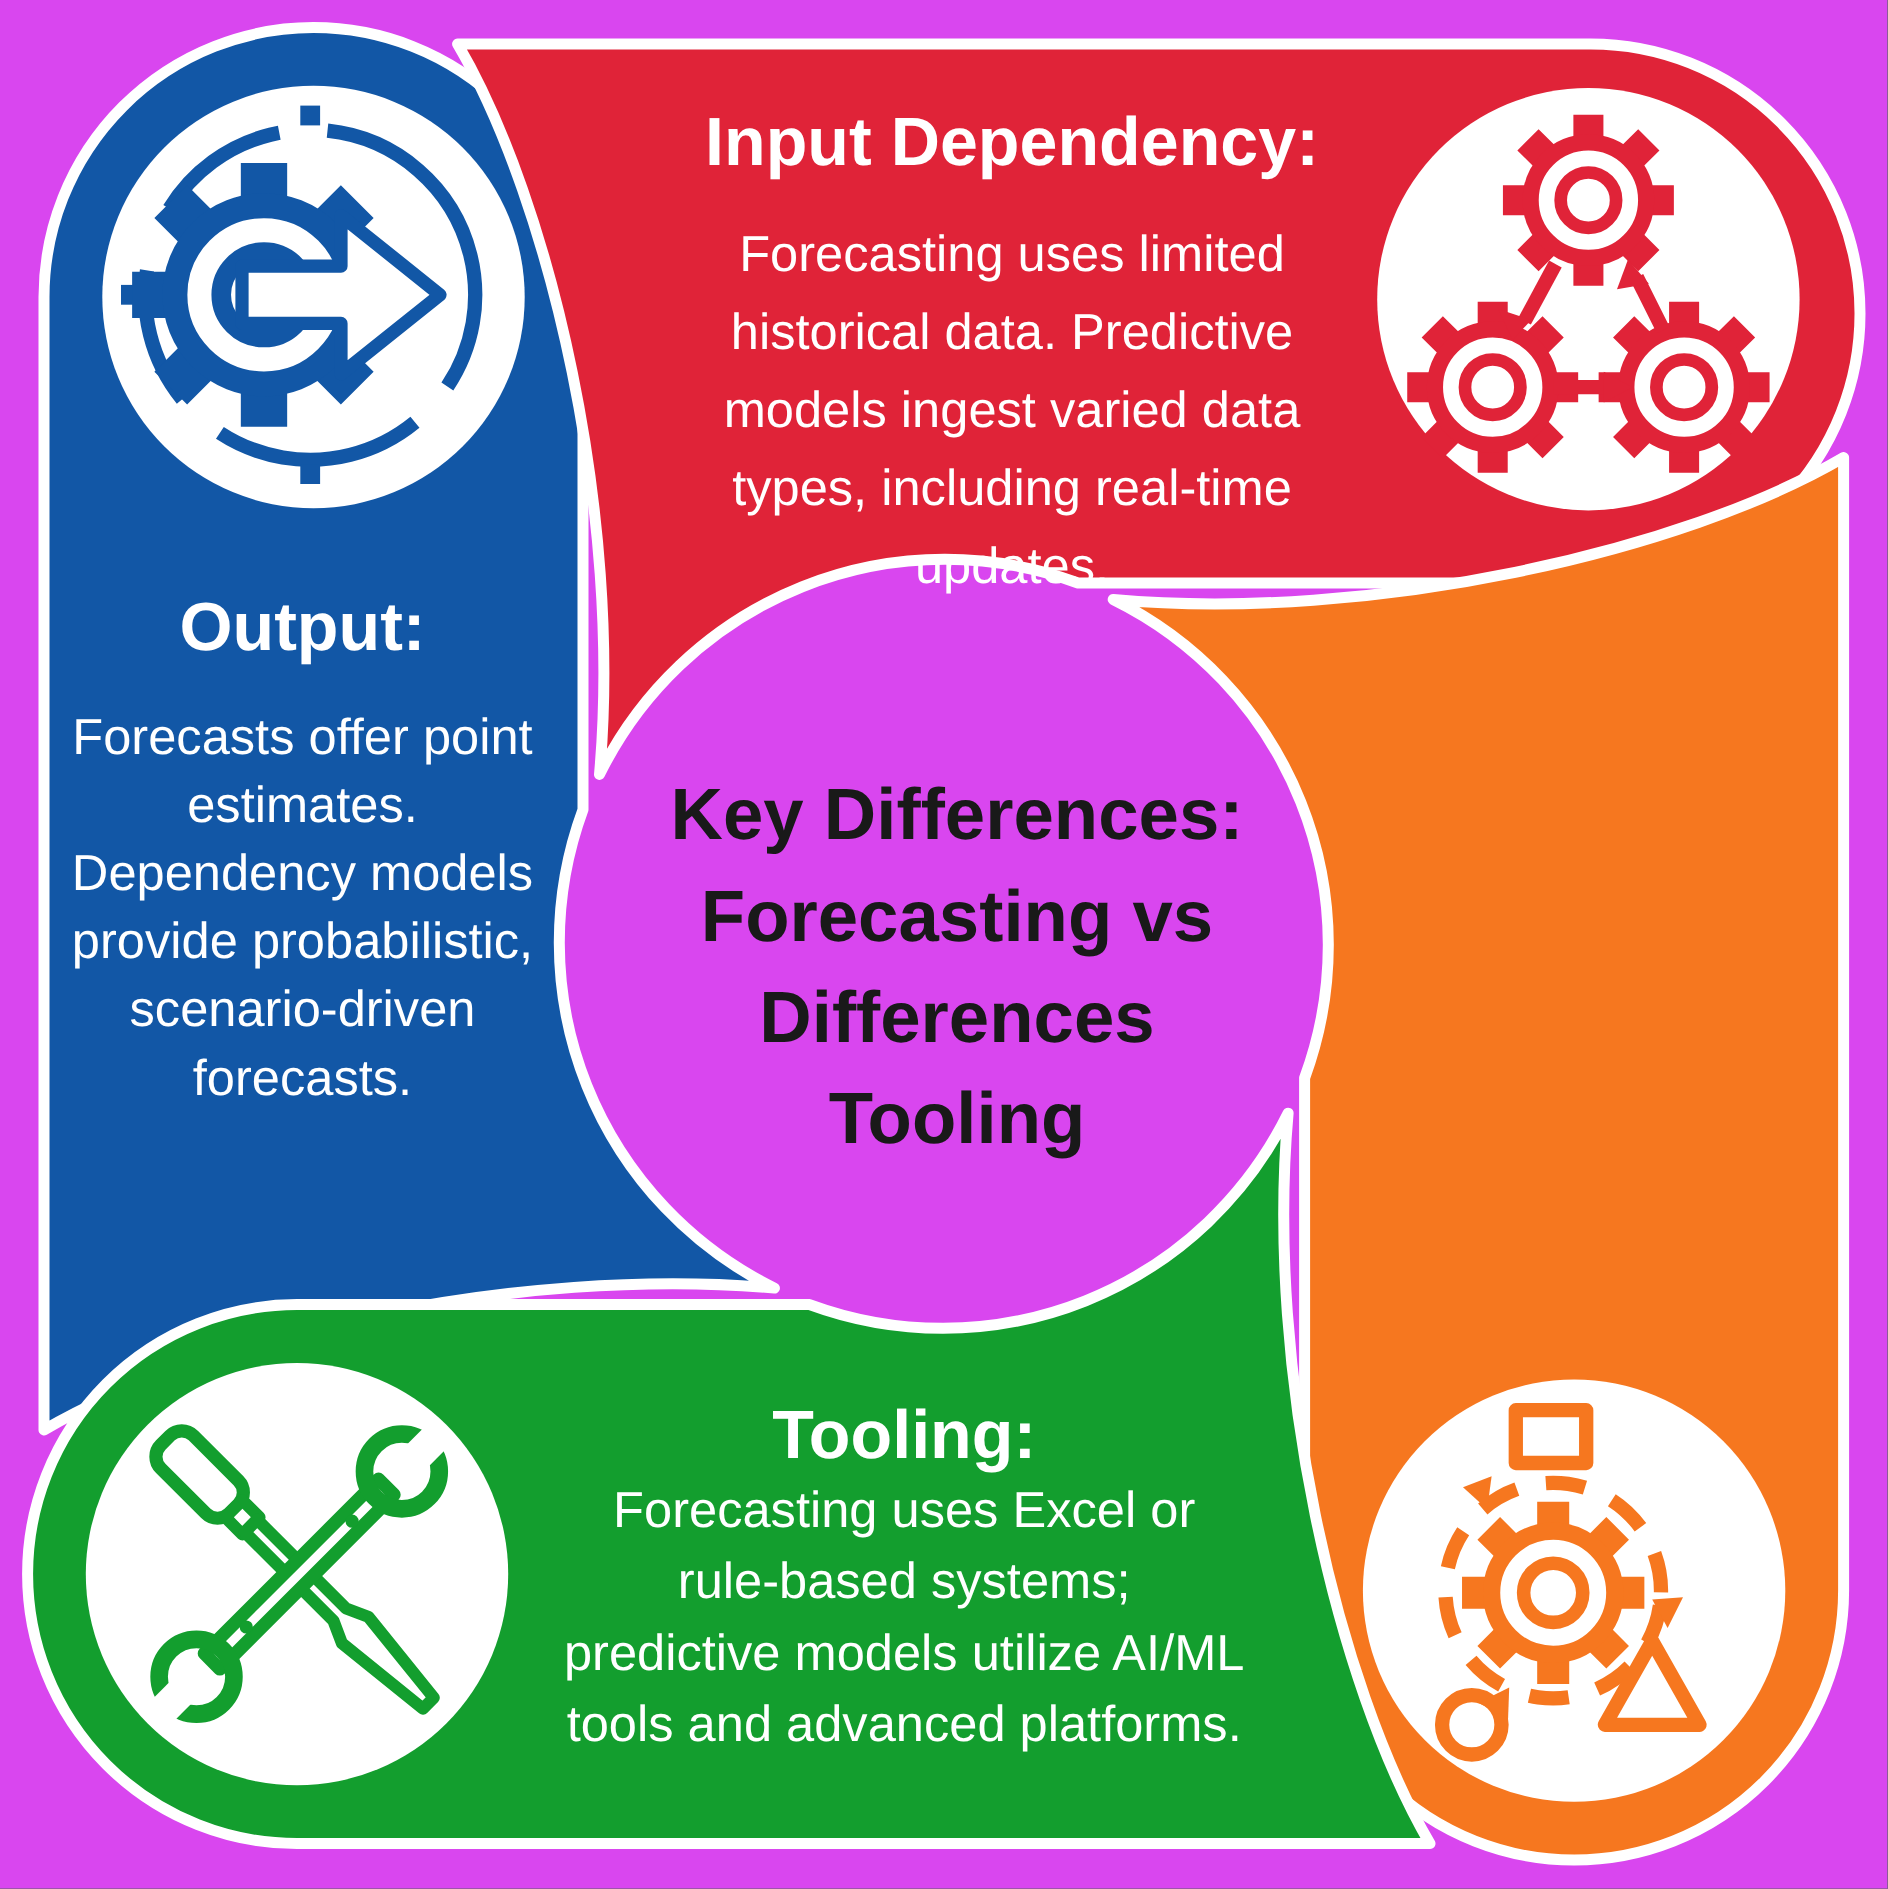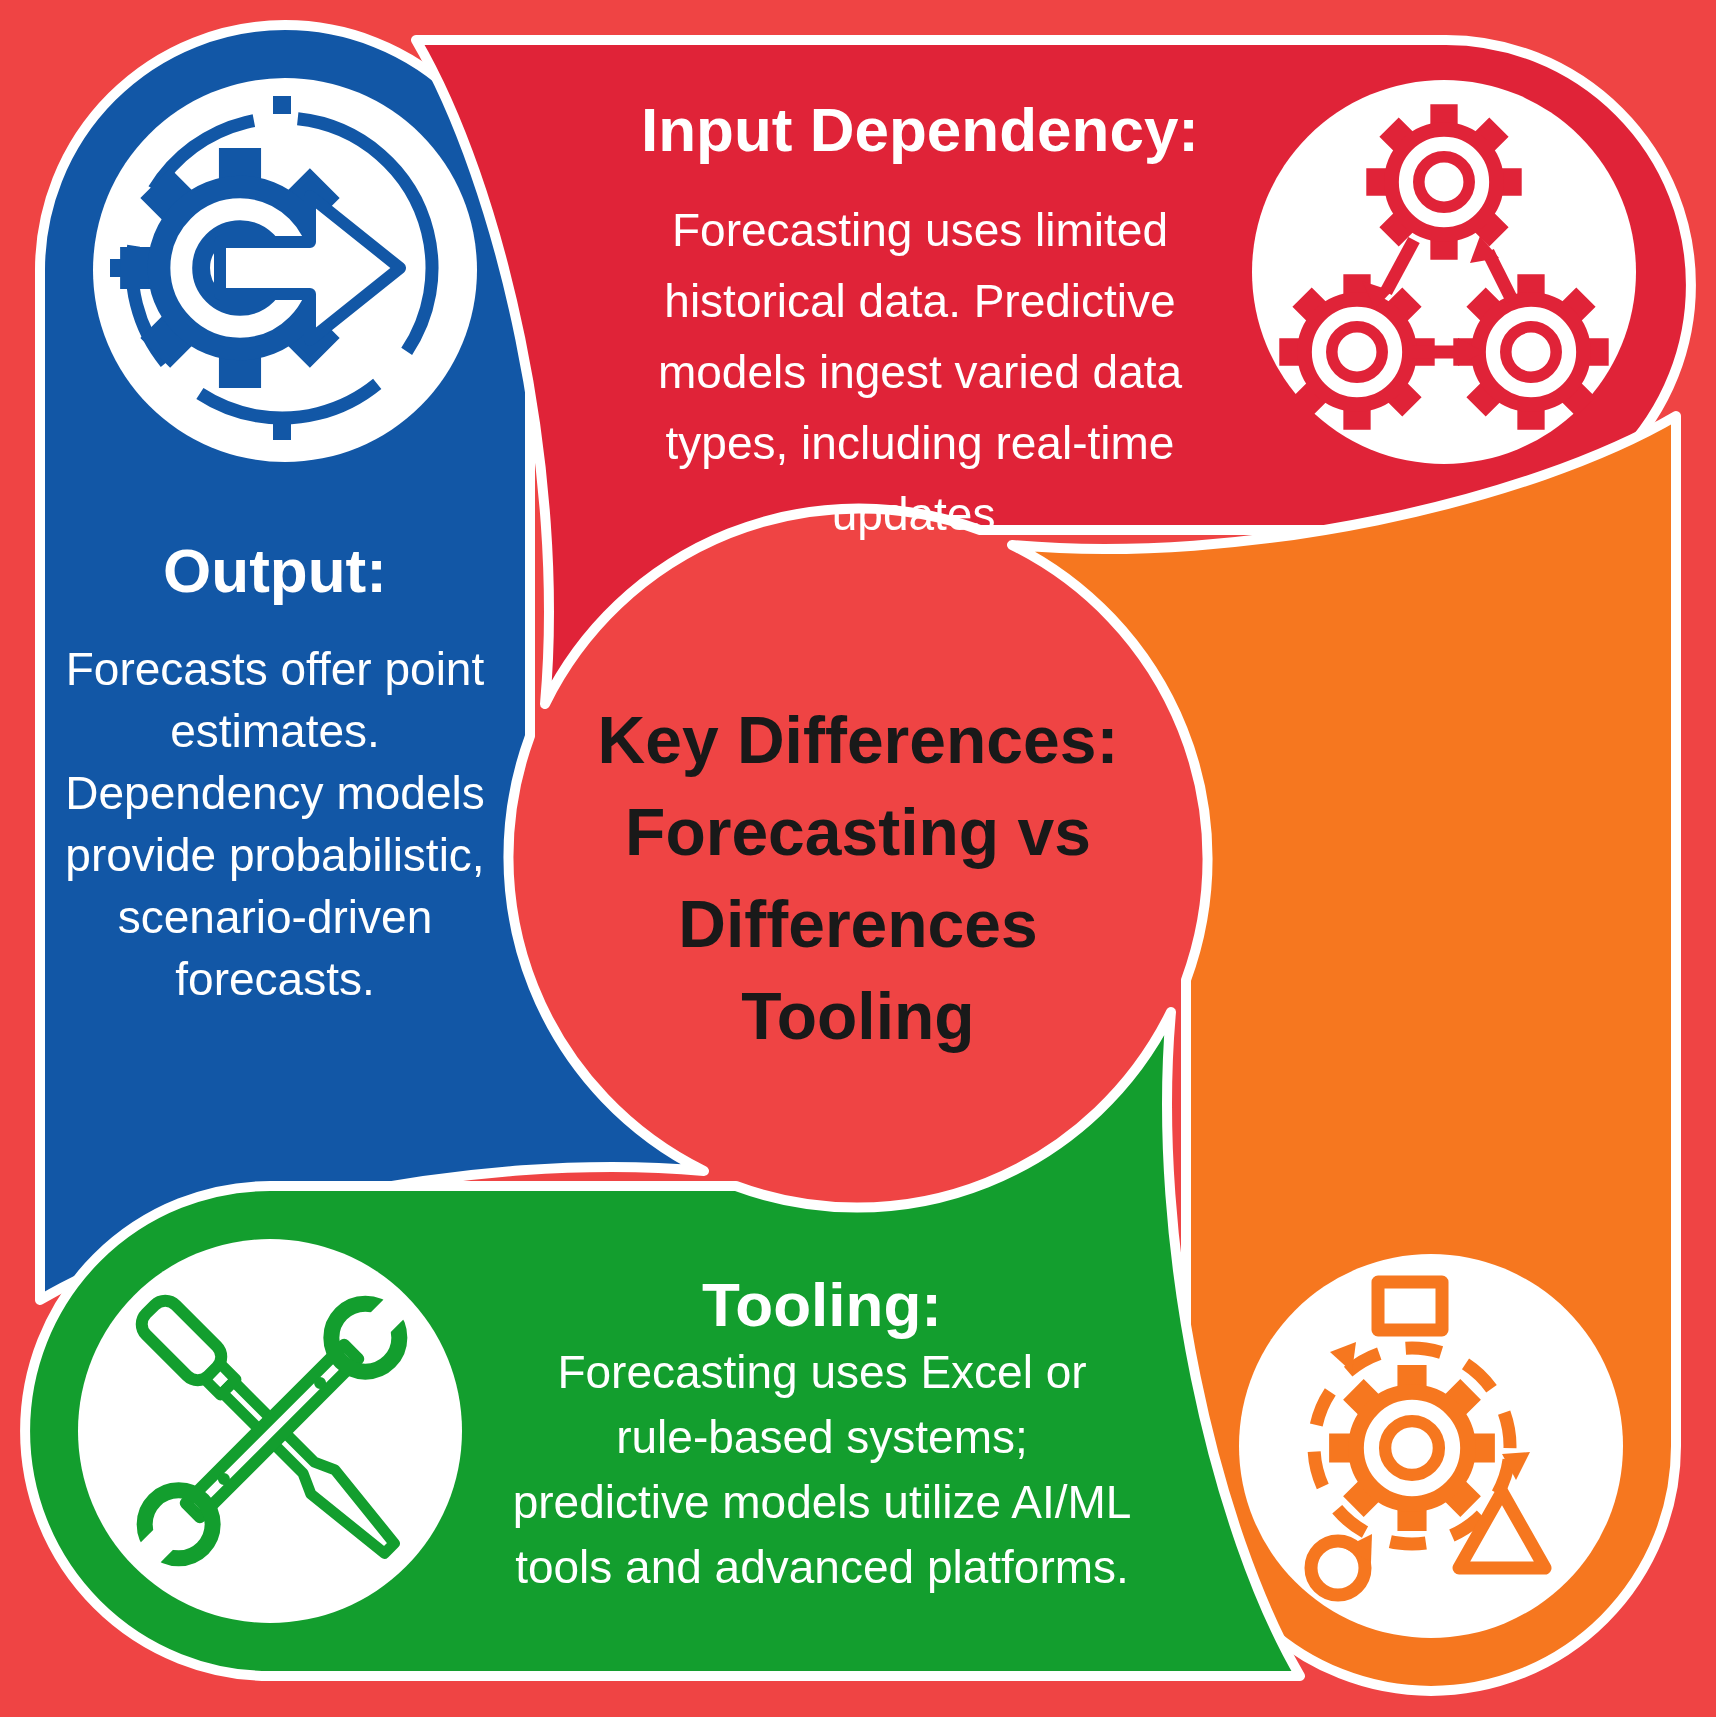--- a/index.html
+++ b/index.html
@@ -1,36 +1,36 @@
 <!DOCTYPE html>
 <html><head>
 <meta charset="utf-8">
 <style>
   html,body{margin:0;padding:0;background:#4d6b52;}
   #stage{
     position:relative;
     width:1716px;height:1717px;
-    background:#ef4444;
+    background:#d946ef;
     font-family:"Liberation Sans", sans-serif;
     overflow:hidden;
   }
   #art{position:absolute;left:0;top:0;}
   .block{position:absolute;text-align:center;color:#ffffff;}
   .block .title{font-weight:700;font-size:62px;line-height:70px;}
   .block .body{font-weight:400;font-size:46px;}
   .blk-red{left:595px;top:95px;width:650px;}
   .blk-red .body{margin-top:30px;line-height:71px;}
   .blk-blue{left:63px;top:536px;width:424px;}
   .blk-blue .body{margin-top:32px;line-height:62px;}
   .blk-orange{left:1180px;top:726px;width:512px;}
   .blk-orange .title{line-height:72px;}
   .blk-orange .body{margin-top:32px;line-height:68px;width:410px;margin-left:auto;margin-right:auto;}
   .blk-green{left:512px;top:1270px;width:620px;}
   .blk-green .body{line-height:65px;}
-  .blk-center{left:540px;top:694px;width:636px;color:#191919;}
+  .blk-center{left:552px;top:694px;width:636px;color:#191919;}
   .blk-center .cline{font-weight:700;font-size:66px;line-height:92px;}
 </style>
 </head>
 <body>
 
 <div id="stage">
 
   <svg id="art" width="1716" height="1717" viewBox="0 0 1716 1717">
     <defs>
 

